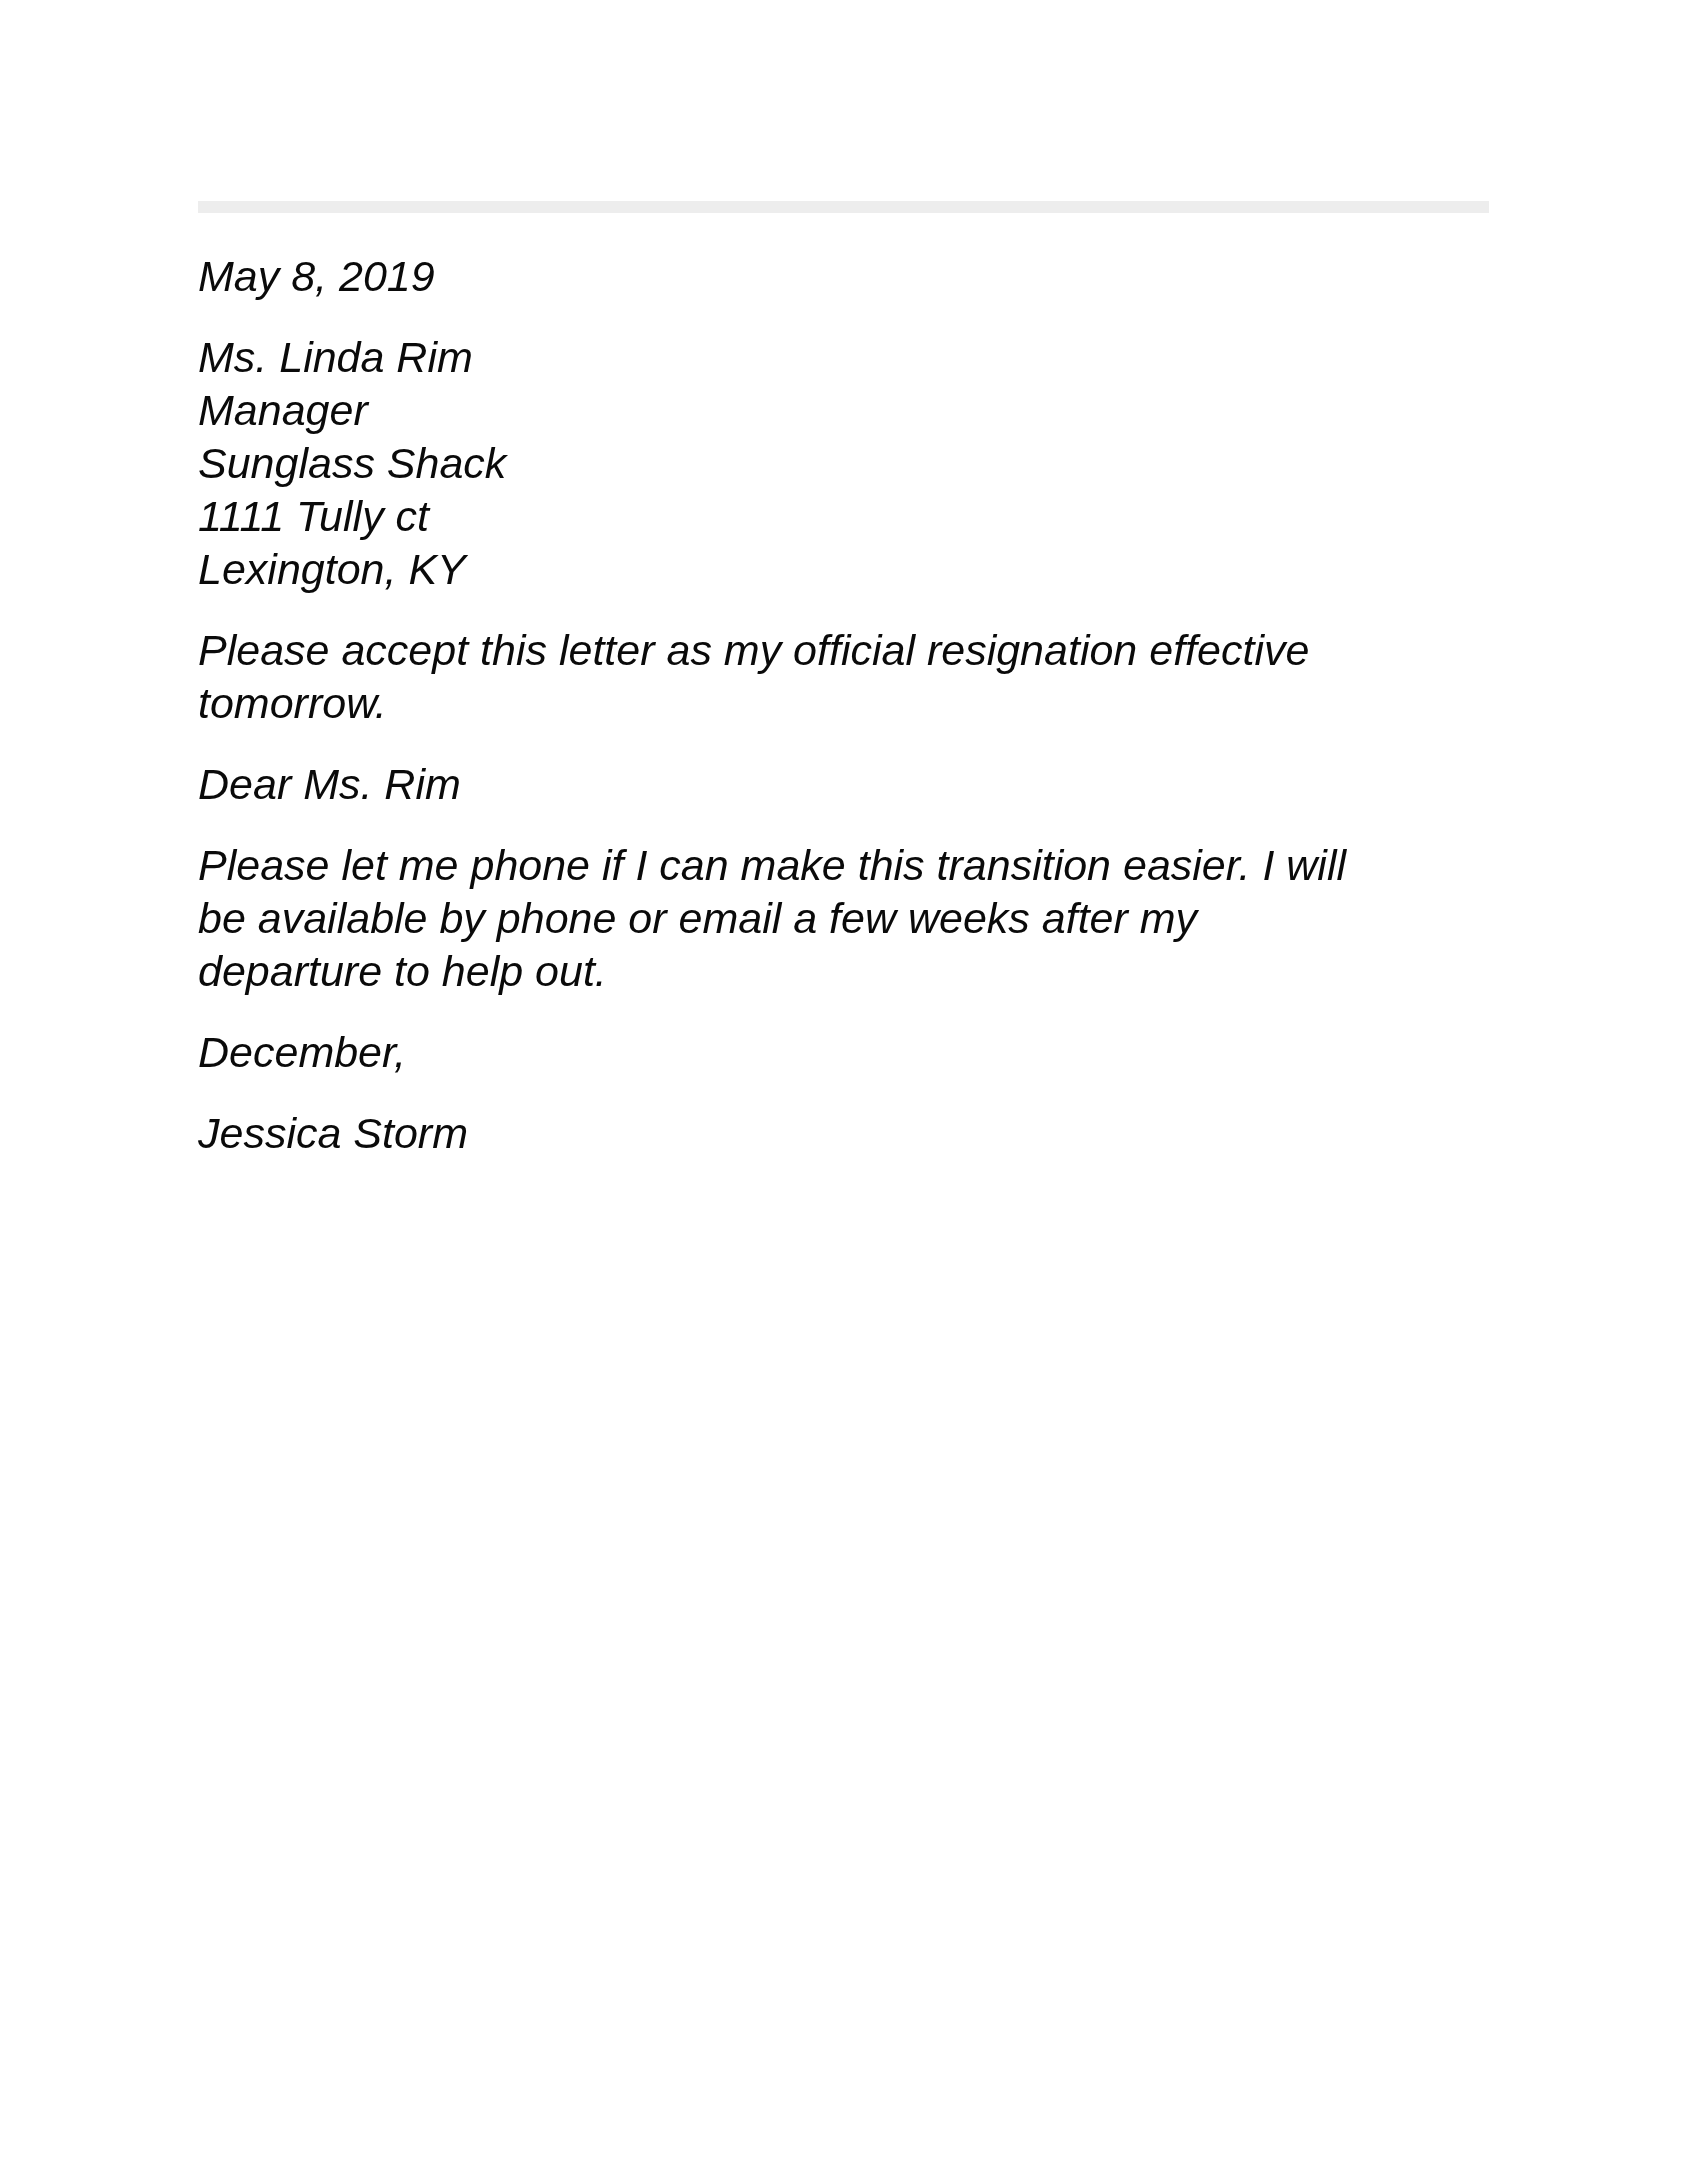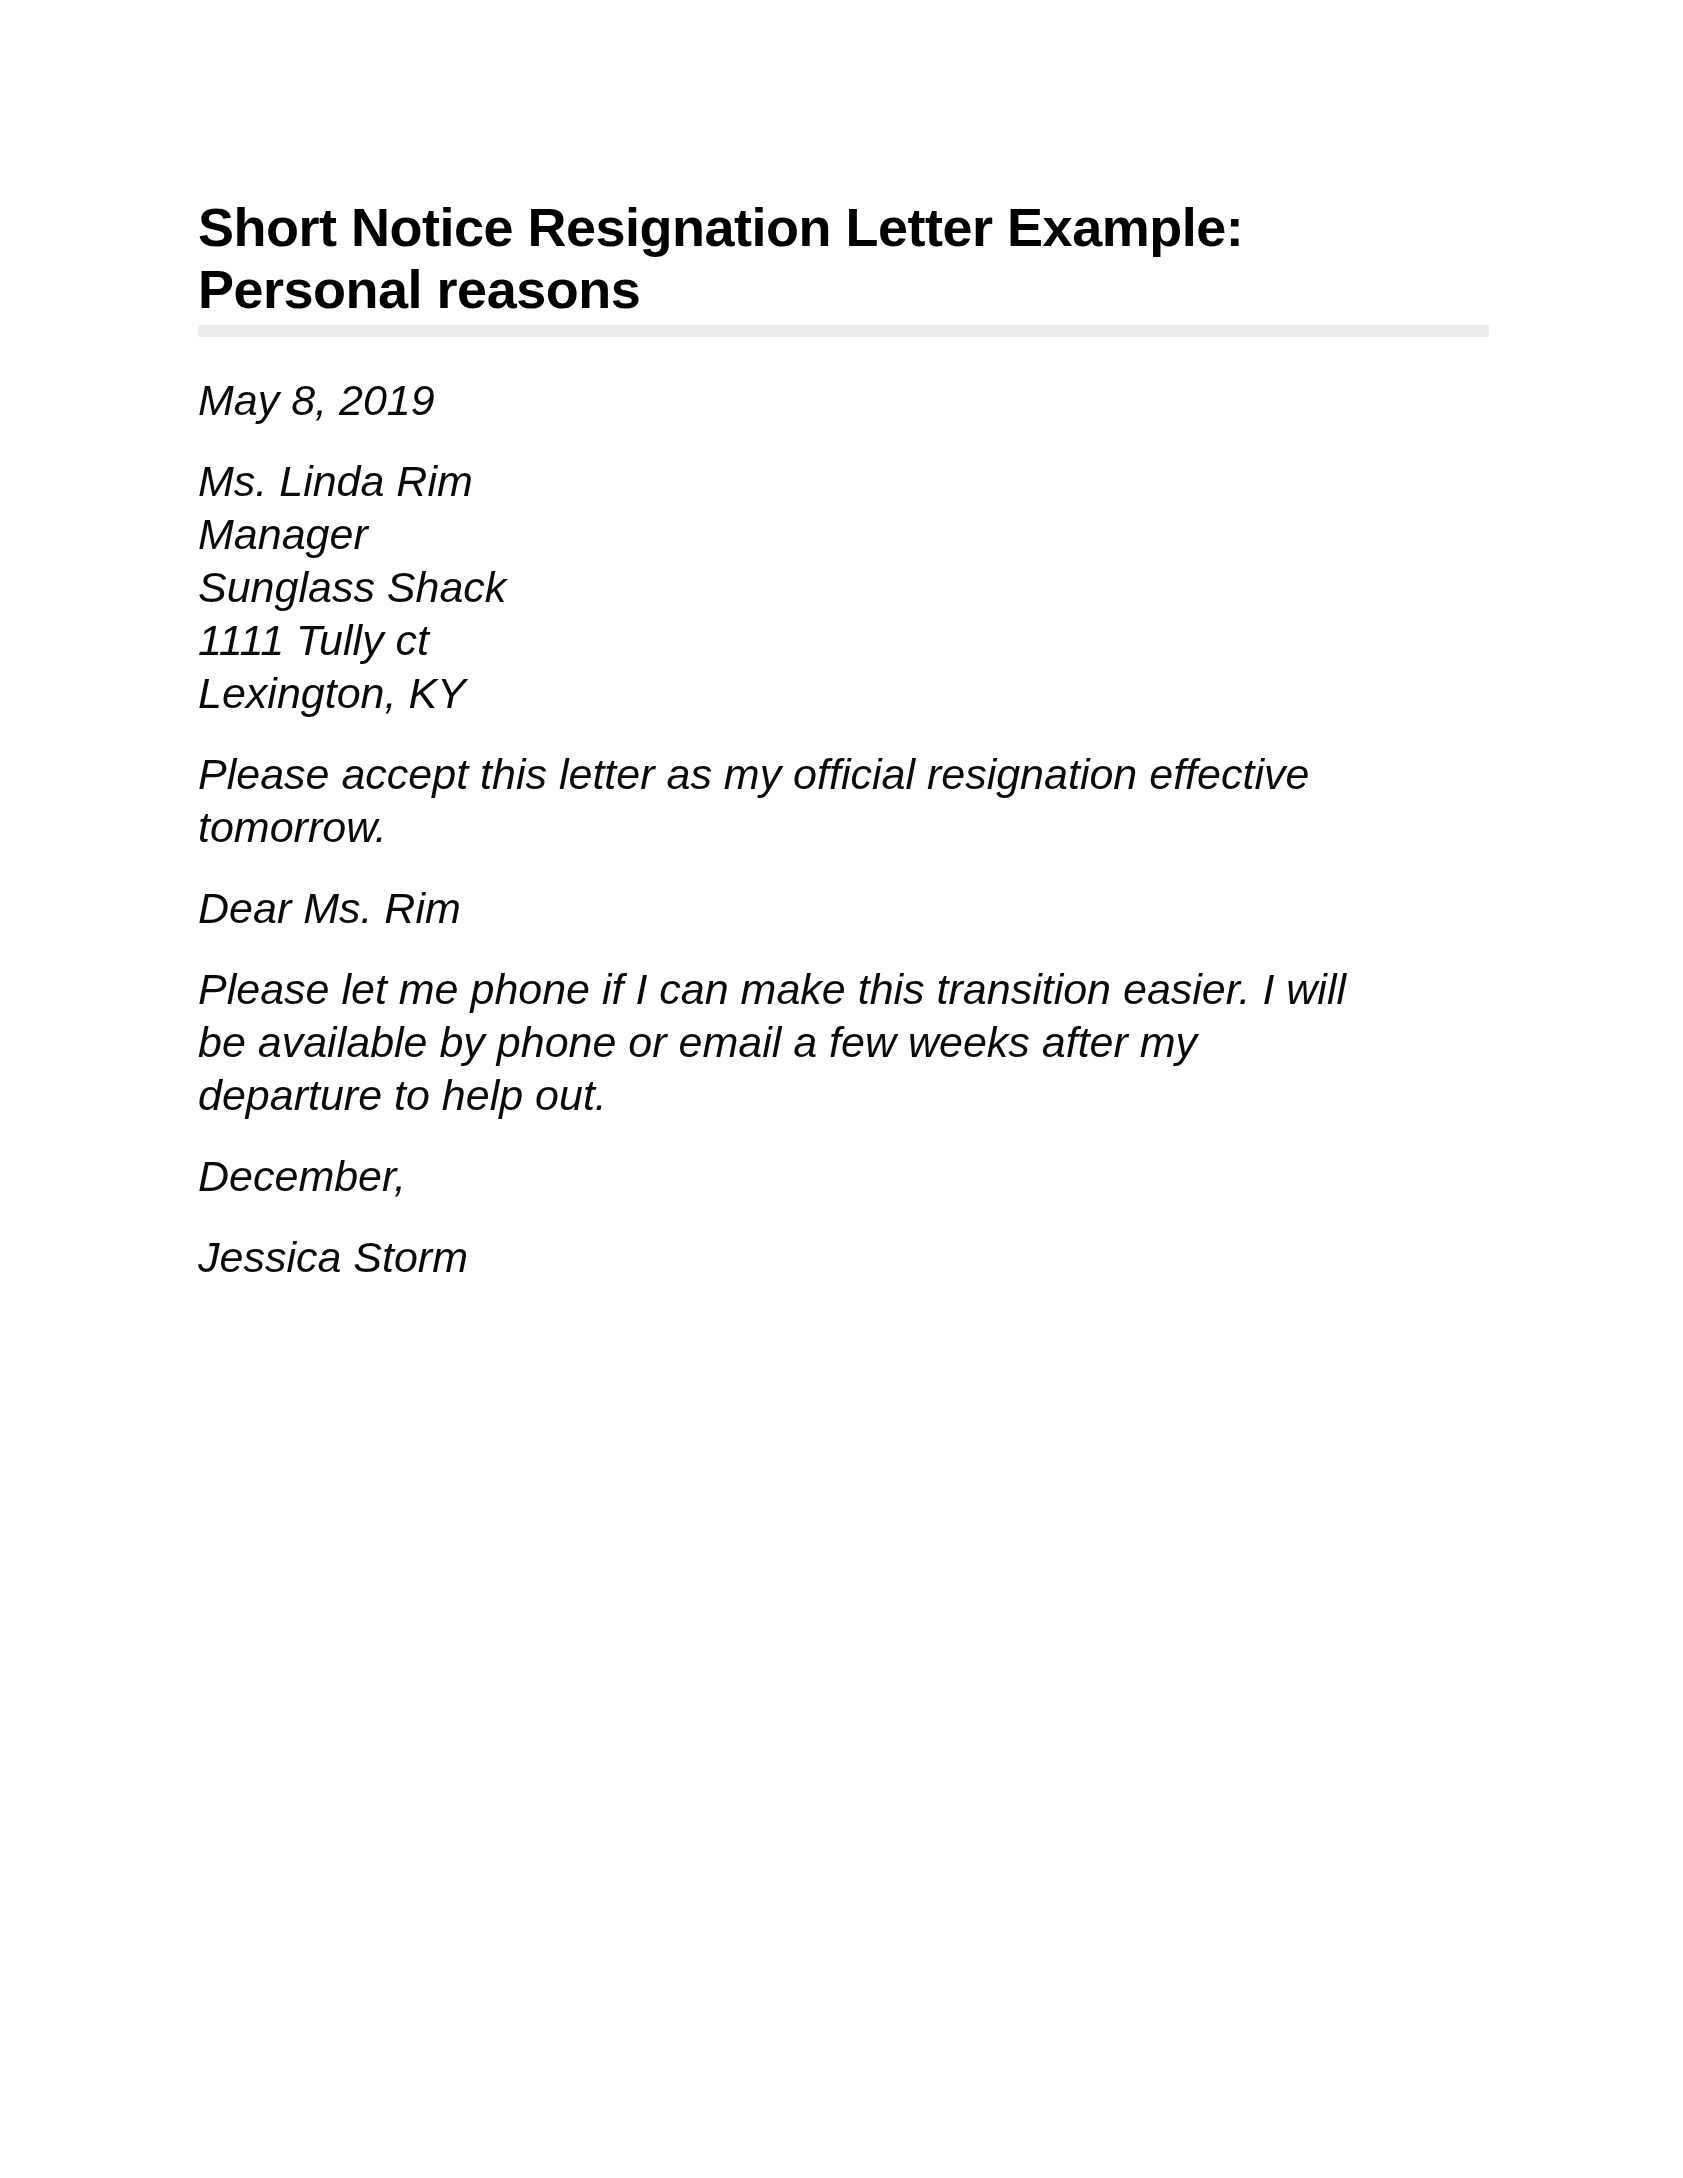--- a/index.html
+++ b/index.html
@@ -42,22 +42,20 @@
     font-size: 43px;
     line-height: 53px;
     color: #0a0a0a;
     white-space: pre;
   }
 </style>
 </head>
 <body>
 
 <div class="page">
-  <h1 class="doc-title">Short Notice Resignation Letter Example:
-Personal reasons</h1>
 
   <div class="title-rule"></div>
 
   <div class="letter">
     <p>May 8, 2019</p>
 
     <p>Ms. Linda Rim
 Manager
 Sunglass Shack
 1111 Tully ct

